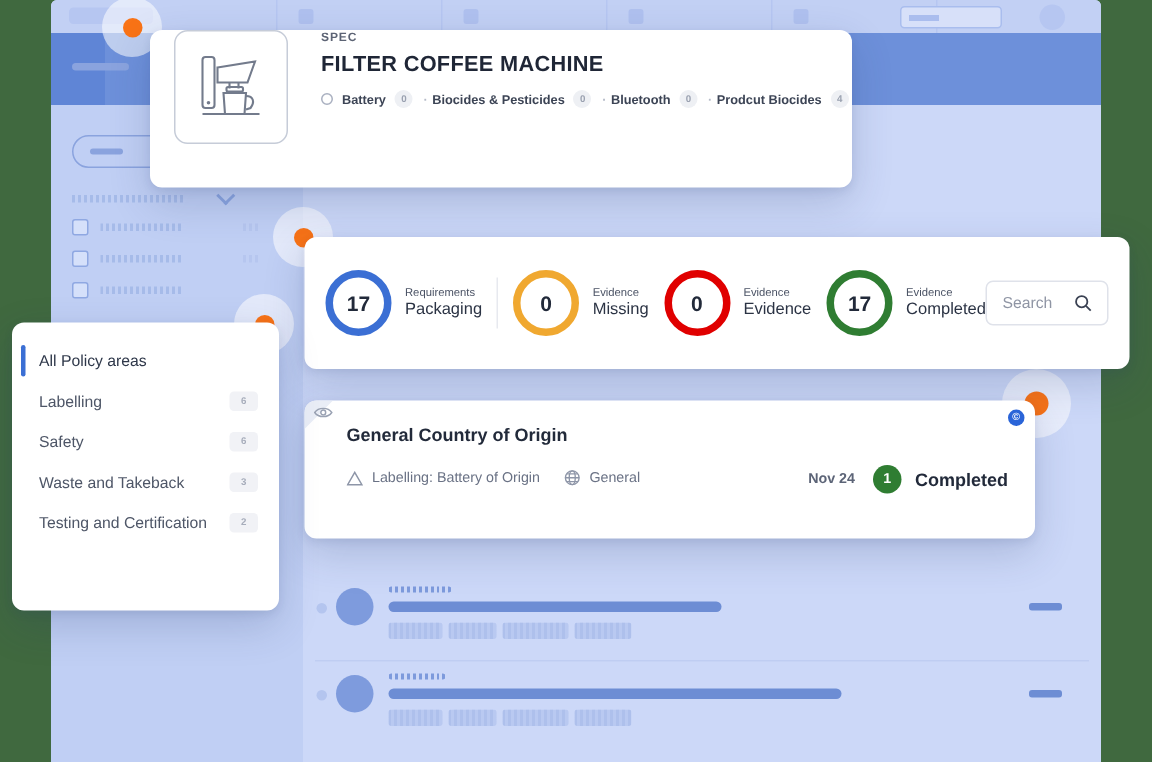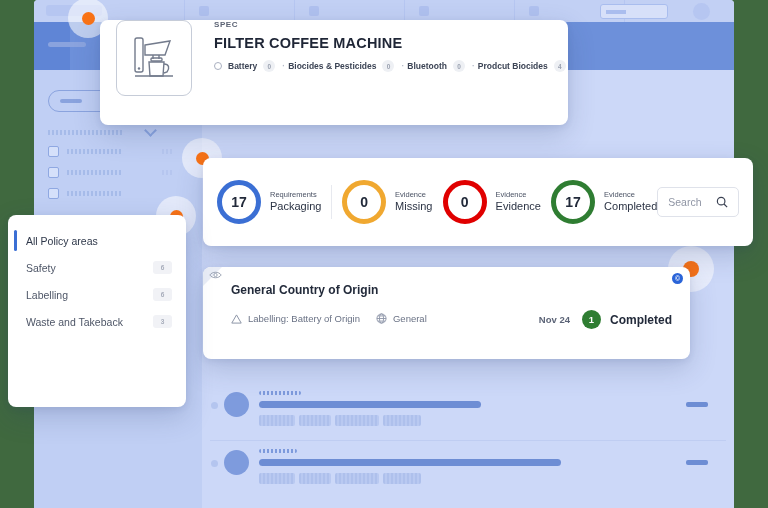--- a/index.html
+++ b/index.html
@@ -568,24 +568,28 @@
   </div>
 
   <div class="req-badge-icon">©</div>
 </div>
 
 <div class="card policy-card">
   <div class="policy-item active">
     <span>All Policy areas</span>
   </div>
   <div class="policy-item">
+    <span>Labelling</span>
+    <span class="policy-count">6</span>
+  </div>
+  <div class="policy-item">
     <span>Safety</span>
-    <span class="policy-count">6</span>
-  </div>
-  <div class="policy-item">
-    <span>Labelling</span>
     <span class="policy-count">6</span>
   </div>
   <div class="policy-item">
     <span>Waste and Takeback</span>
     <span class="policy-count">3</span>
   </div>
+  <div class="policy-item">
+    <span>Testing and Certification</span>
+    <span class="policy-count">2</span>
+  </div>
 </div>
 
 </body></html>

